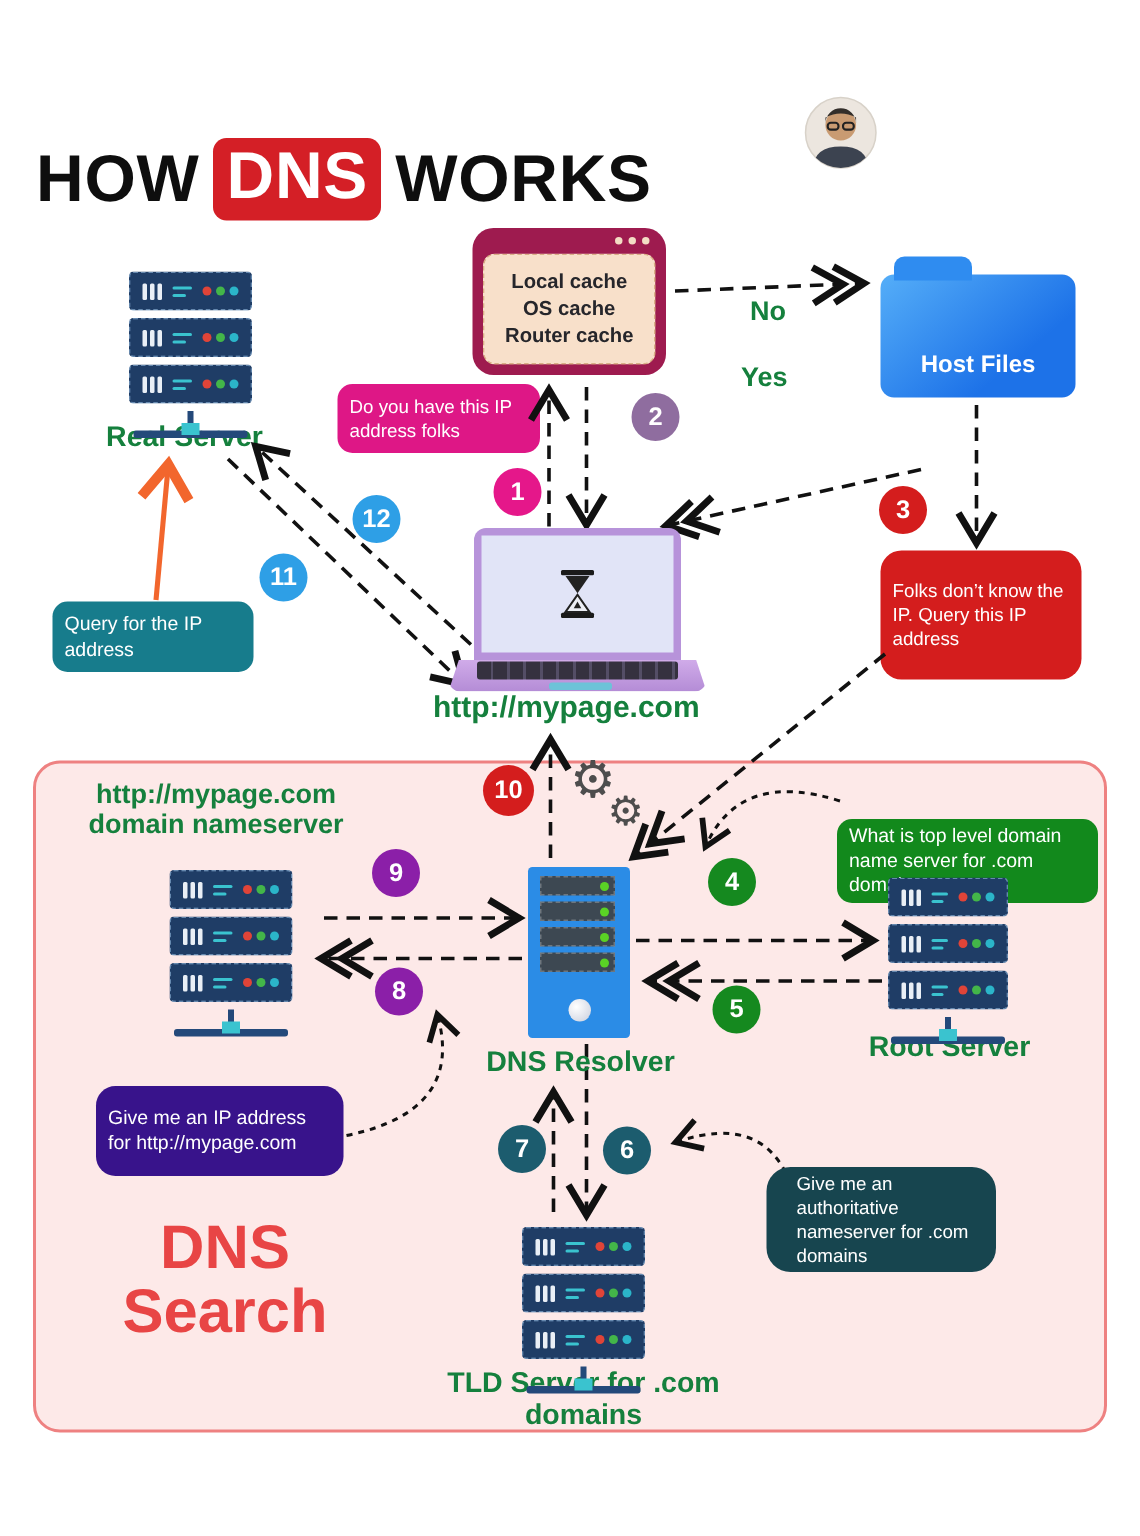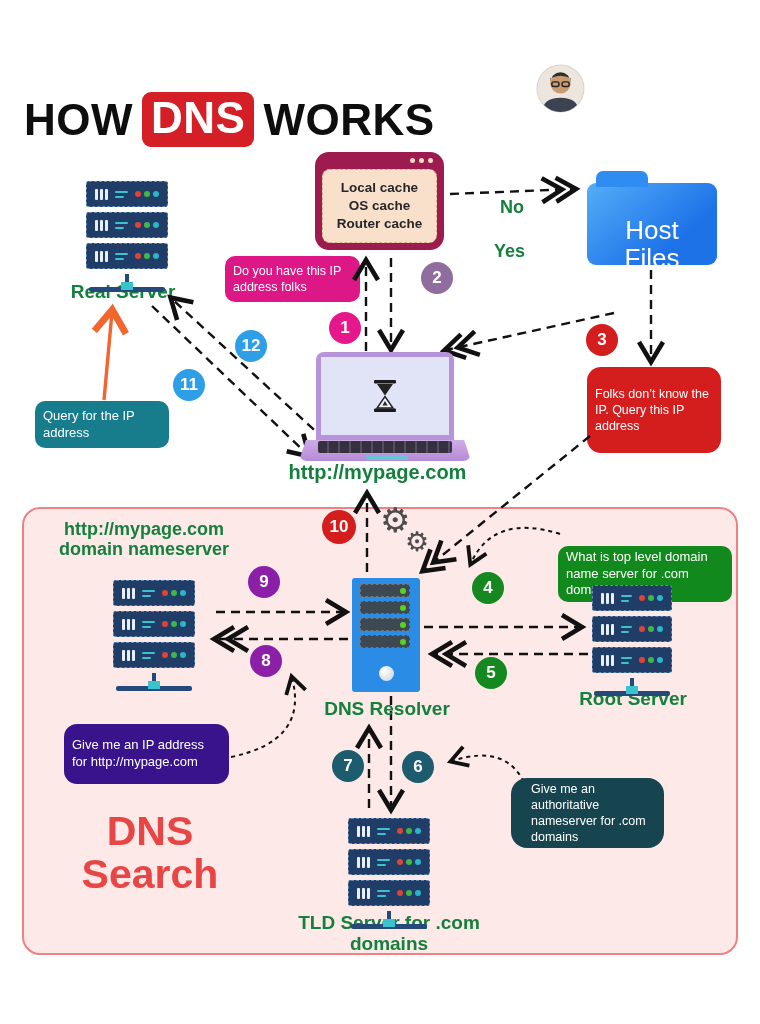--- a/index.html
+++ b/index.html
@@ -53,21 +53,21 @@
   #cachebox .winDots i{width:5px;height:5px;border-radius:50%;background:#f3dcc4;}
   #cachebox .inner{position:absolute;left:7px;right:7px;top:17px;bottom:7px;background:#f8e0ca;
             border-radius:8px;border:1px dashed #d9ae86;display:flex;flex-direction:column;
             align-items:center;justify-content:center;font-weight:700;font-size:13.5px;
             color:#26262b;line-height:1.35;text-align:center;}
   #folder{position:absolute;left:587px;top:183px;width:130px;height:82px;border-radius:9px;
           background:linear-gradient(140deg,#55aef8 0%,#1d72e8 70%);z-index:7;
           display:flex;align-items:center;justify-content:center;}
   #folder::before{content:"";position:absolute;left:9px;top:-12px;width:52px;height:16px;
           border-radius:7px 7px 0 0;background:#2f8cf0;}
-  #folder .ftxt{color:#fff;font-weight:400;font-size:26px;line-height:1.08;text-align:center;width:82px;margin-top:40px;}
+  #folder .ftxt{color:#fff;font-weight:700;font-size:16px;line-height:1.08;text-align:center;width:82px;margin-top:40px;}
   #pinkzone{position:absolute;left:22px;top:507px;width:716px;height:448px;background:#fde9e8;
           border:2px solid #ee8181;border-radius:18px;box-sizing:border-box;z-index:1;}
   
   #laptop-screen{position:absolute;left:316px;top:352px;width:138px;height:88px;background:#b793da;
           border-radius:8px 8px 0 0;padding:5px;box-sizing:border-box;z-index:7;}
   #laptop-screen .scr{width:100%;height:100%;background:#e1e4f7;display:flex;align-items:center;justify-content:center;}
   #laptop-base{position:absolute;left:299px;top:440px;width:172px;height:21px;z-index:7;
           background:linear-gradient(#d0abe9,#b48cd6);
           clip-path:polygon(4% 0,96% 0,100% 100%,0 100%);border-radius:0 0 8px 8px;}
   #keyboard{position:absolute;left:318px;top:441px;width:134px;height:12px;border-radius:2px;z-index:8;

